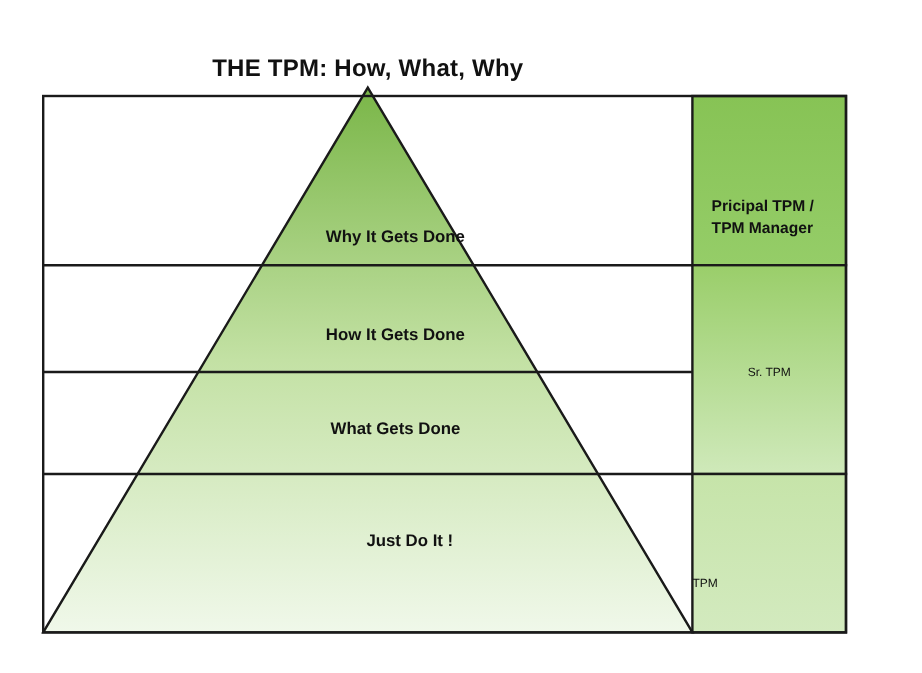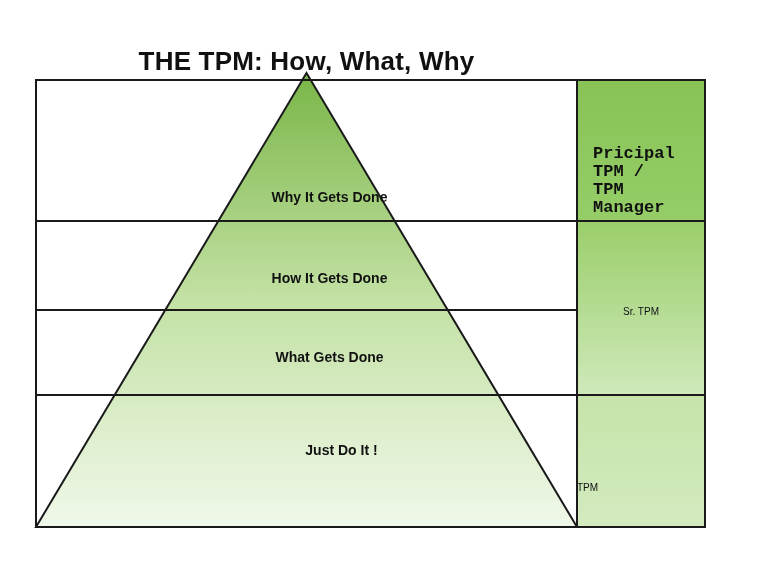--- a/index.html
+++ b/index.html
@@ -40,21 +40,21 @@
   .label {
     position: absolute;
     color: var(--text, #111111);
     white-space: pre-line;
   }
   #title {
     left: 36px;
     width: 541px;
     top: 46px;
     text-align: center;
-    font-size: 26px;
+    font-size: 20px;
     font-weight: bold;
     letter-spacing: 0.2px;
   }
   .level-label {
     left: 36px;
     width: 587px;
     text-align: center;
     font-size: 14px;
     font-weight: bold;
     transform: translateY(-50%);
@@ -68,24 +68,23 @@
     left: 577px;
     width: 128px;
     box-sizing: border-box;
     transform: translateY(-50%);
     font-size: 10px;
   }
   #role-principal {
     top: 181px;
     padding-left: 16px;
     text-align: left;
-    font-size: 17px;
+    font-size: 13px;
     font-weight: bold;
     line-height: 18px;
-    font-family: Liberation Mono, monospace;
   }
   #role-sr  { top: 311px; text-align: center; }
   #role-tpm { top: 487px; }
 </style>
 </head>
 <body>
 
 <div id="canvas">
 
   <svg id="diagram-svg" width="768" height="561" viewBox="0 0 768 561">

